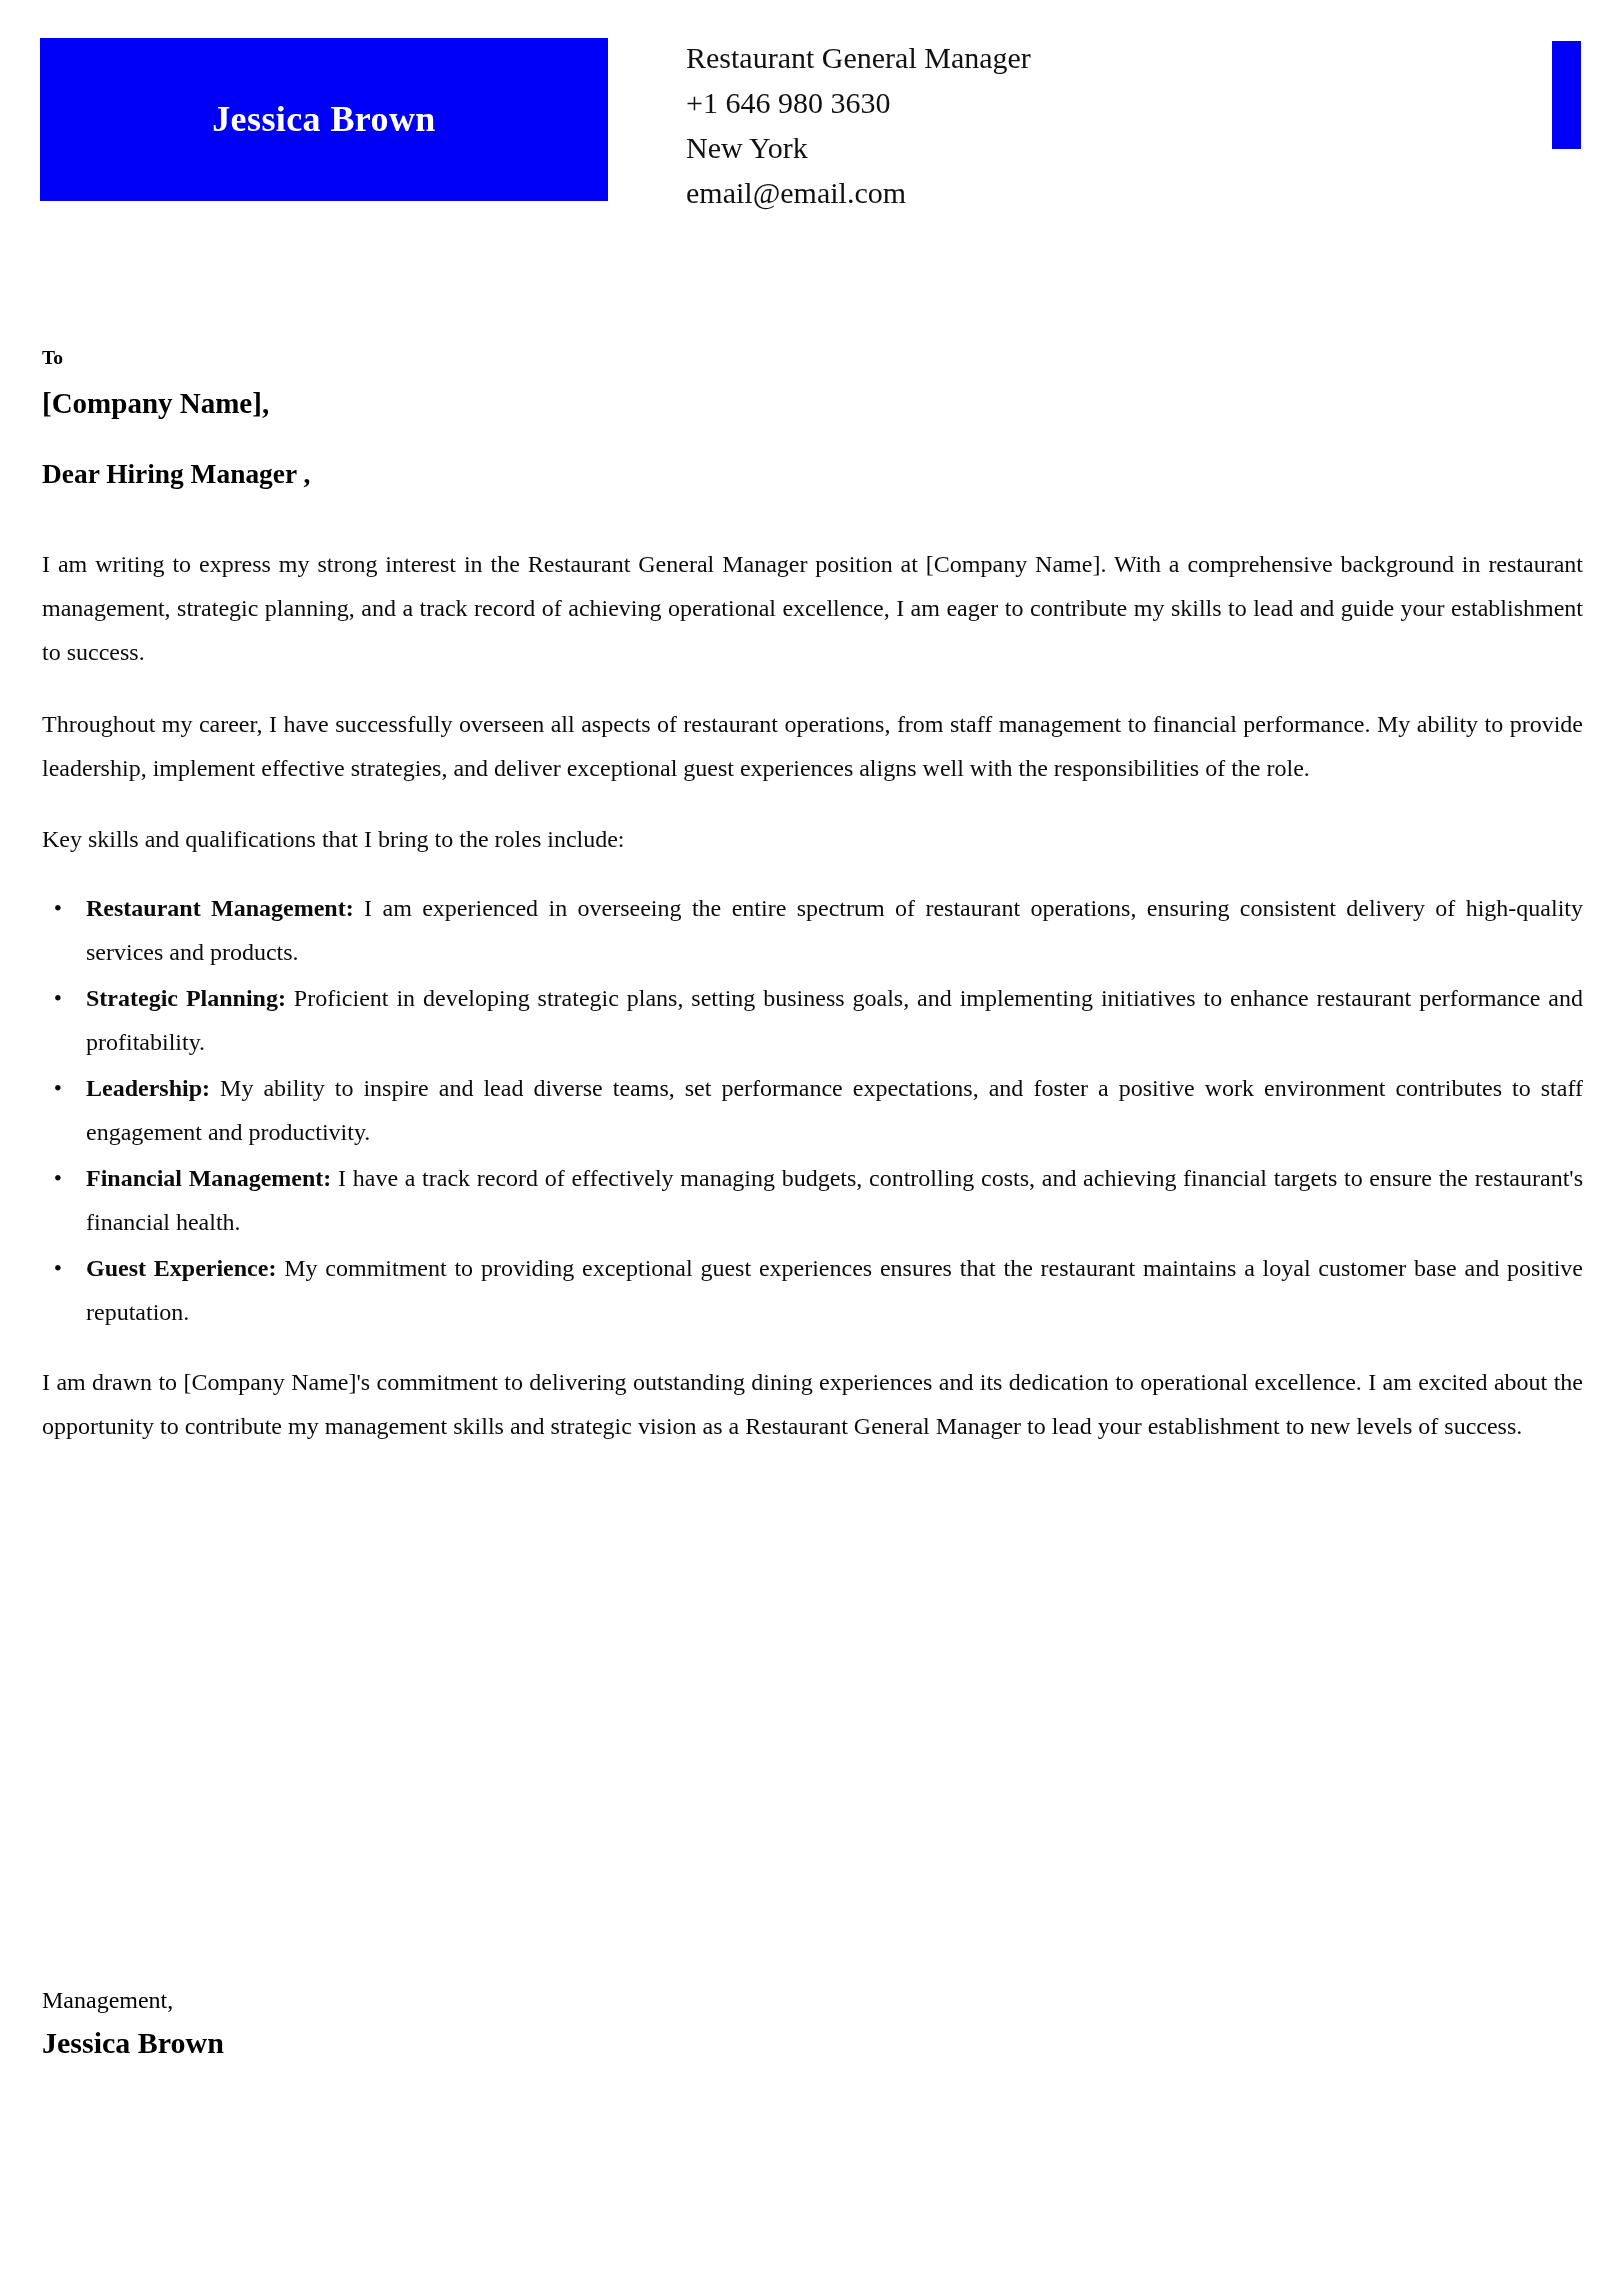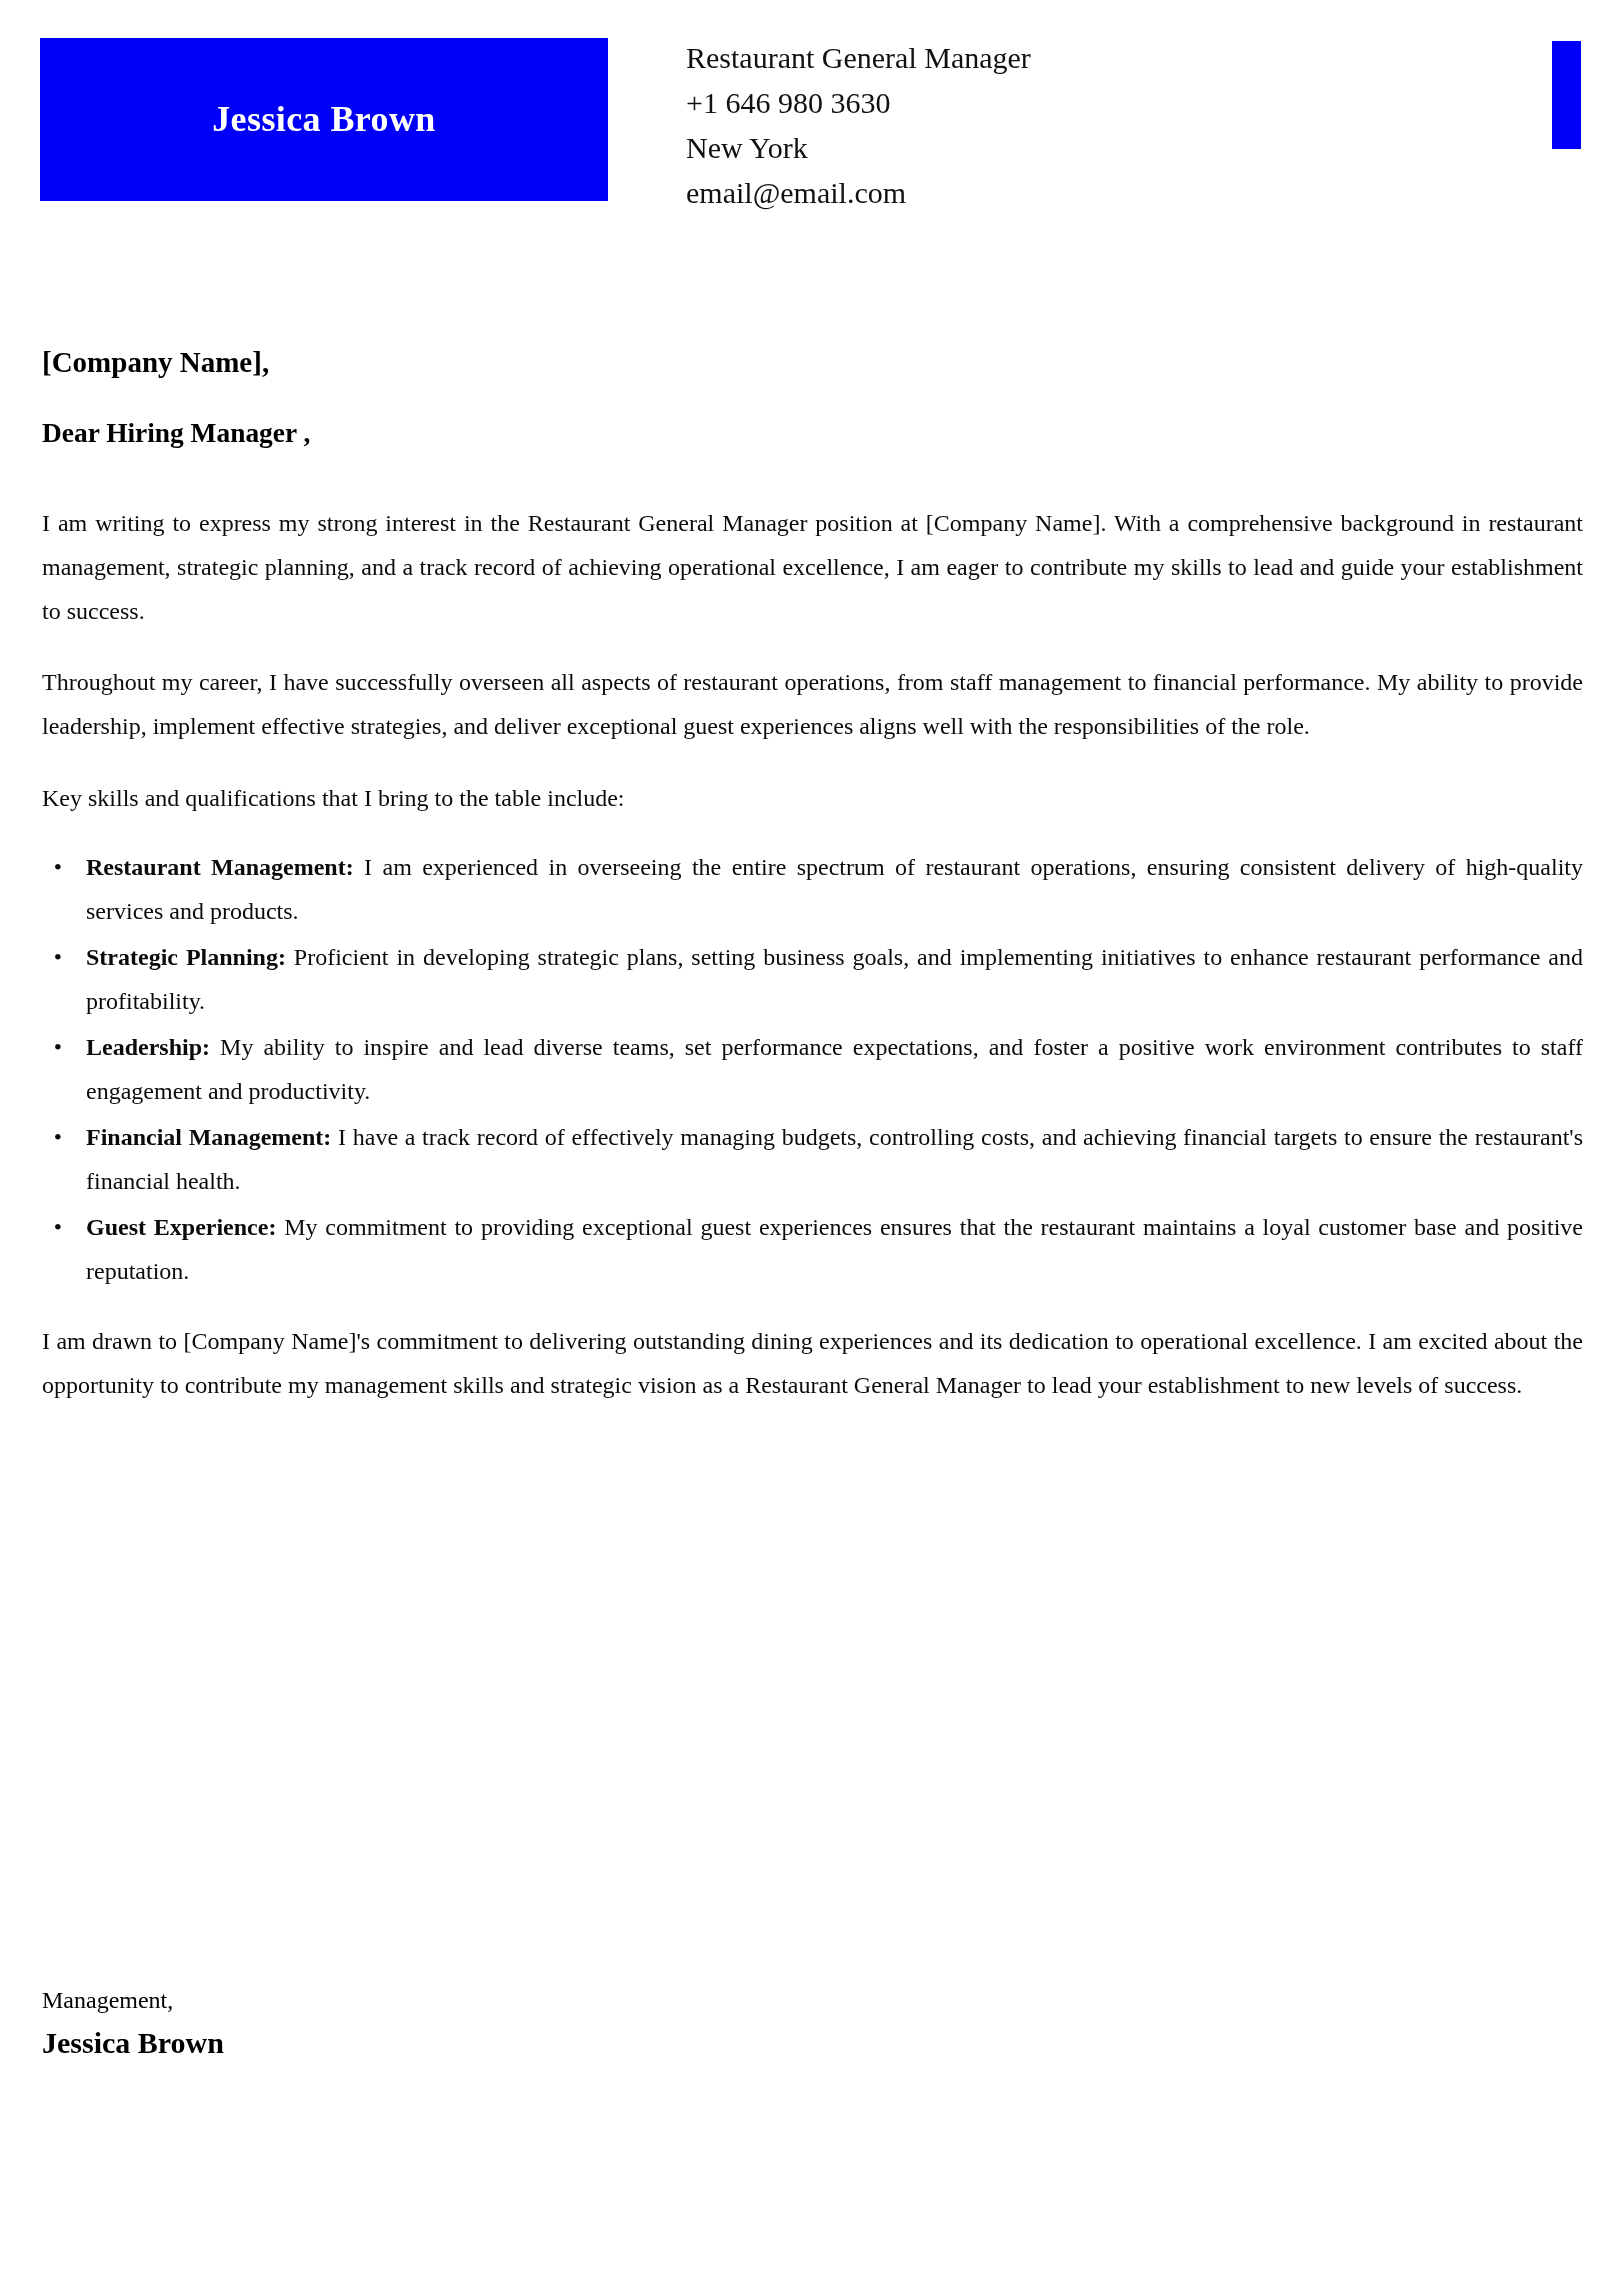--- a/index.html
+++ b/index.html
@@ -181,26 +181,27 @@
       <div class="contact-line">+1 646 980 3630</div>
       <div class="contact-line">New York</div>
       <div class="contact-line">email@email.com</div>
     </div>
 
     <div class="accent-bar"></div>
   </div>
 
   <div class="content">
 
+    <div class="to-label">To</div>
     <div class="company-name">[Company Name],</div>
     <div class="salutation">Dear Hiring Manager ,</div>
 
     <p class="para">I am writing to express my strong interest in the Restaurant General Manager position at [Company Name]. With a comprehensive background in restaurant management, strategic planning, and a track record of achieving operational excellence, I am eager to contribute my skills to lead and guide your establishment to success.</p>
     <p class="para">Throughout my career, I have successfully overseen all aspects of restaurant operations, from staff management to financial performance. My ability to provide leadership, implement effective strategies, and deliver exceptional guest experiences aligns well with the responsibilities of the role.</p>
-    <p class="para tight">Key skills and qualifications that I bring to the table include:</p>
+    <p class="para tight">Key skills and qualifications that I bring to the roles include:</p>
 
     <ul class="skills">
       <li>
         <span class="bullet">•</span><b>Restaurant Management:</b><span> I am experienced in overseeing the entire spectrum of restaurant operations, ensuring consistent delivery of high-quality services and products.</span>
       </li>
       <li>
         <span class="bullet">•</span><b>Strategic Planning:</b><span> Proficient in developing strategic plans, setting business goals, and implementing initiatives to enhance restaurant performance and profitability.</span>
       </li>
       <li>
         <span class="bullet">•</span><b>Leadership:</b><span> My ability to inspire and lead diverse teams, set performance expectations, and foster a positive work environment contributes to staff engagement and productivity.</span>

